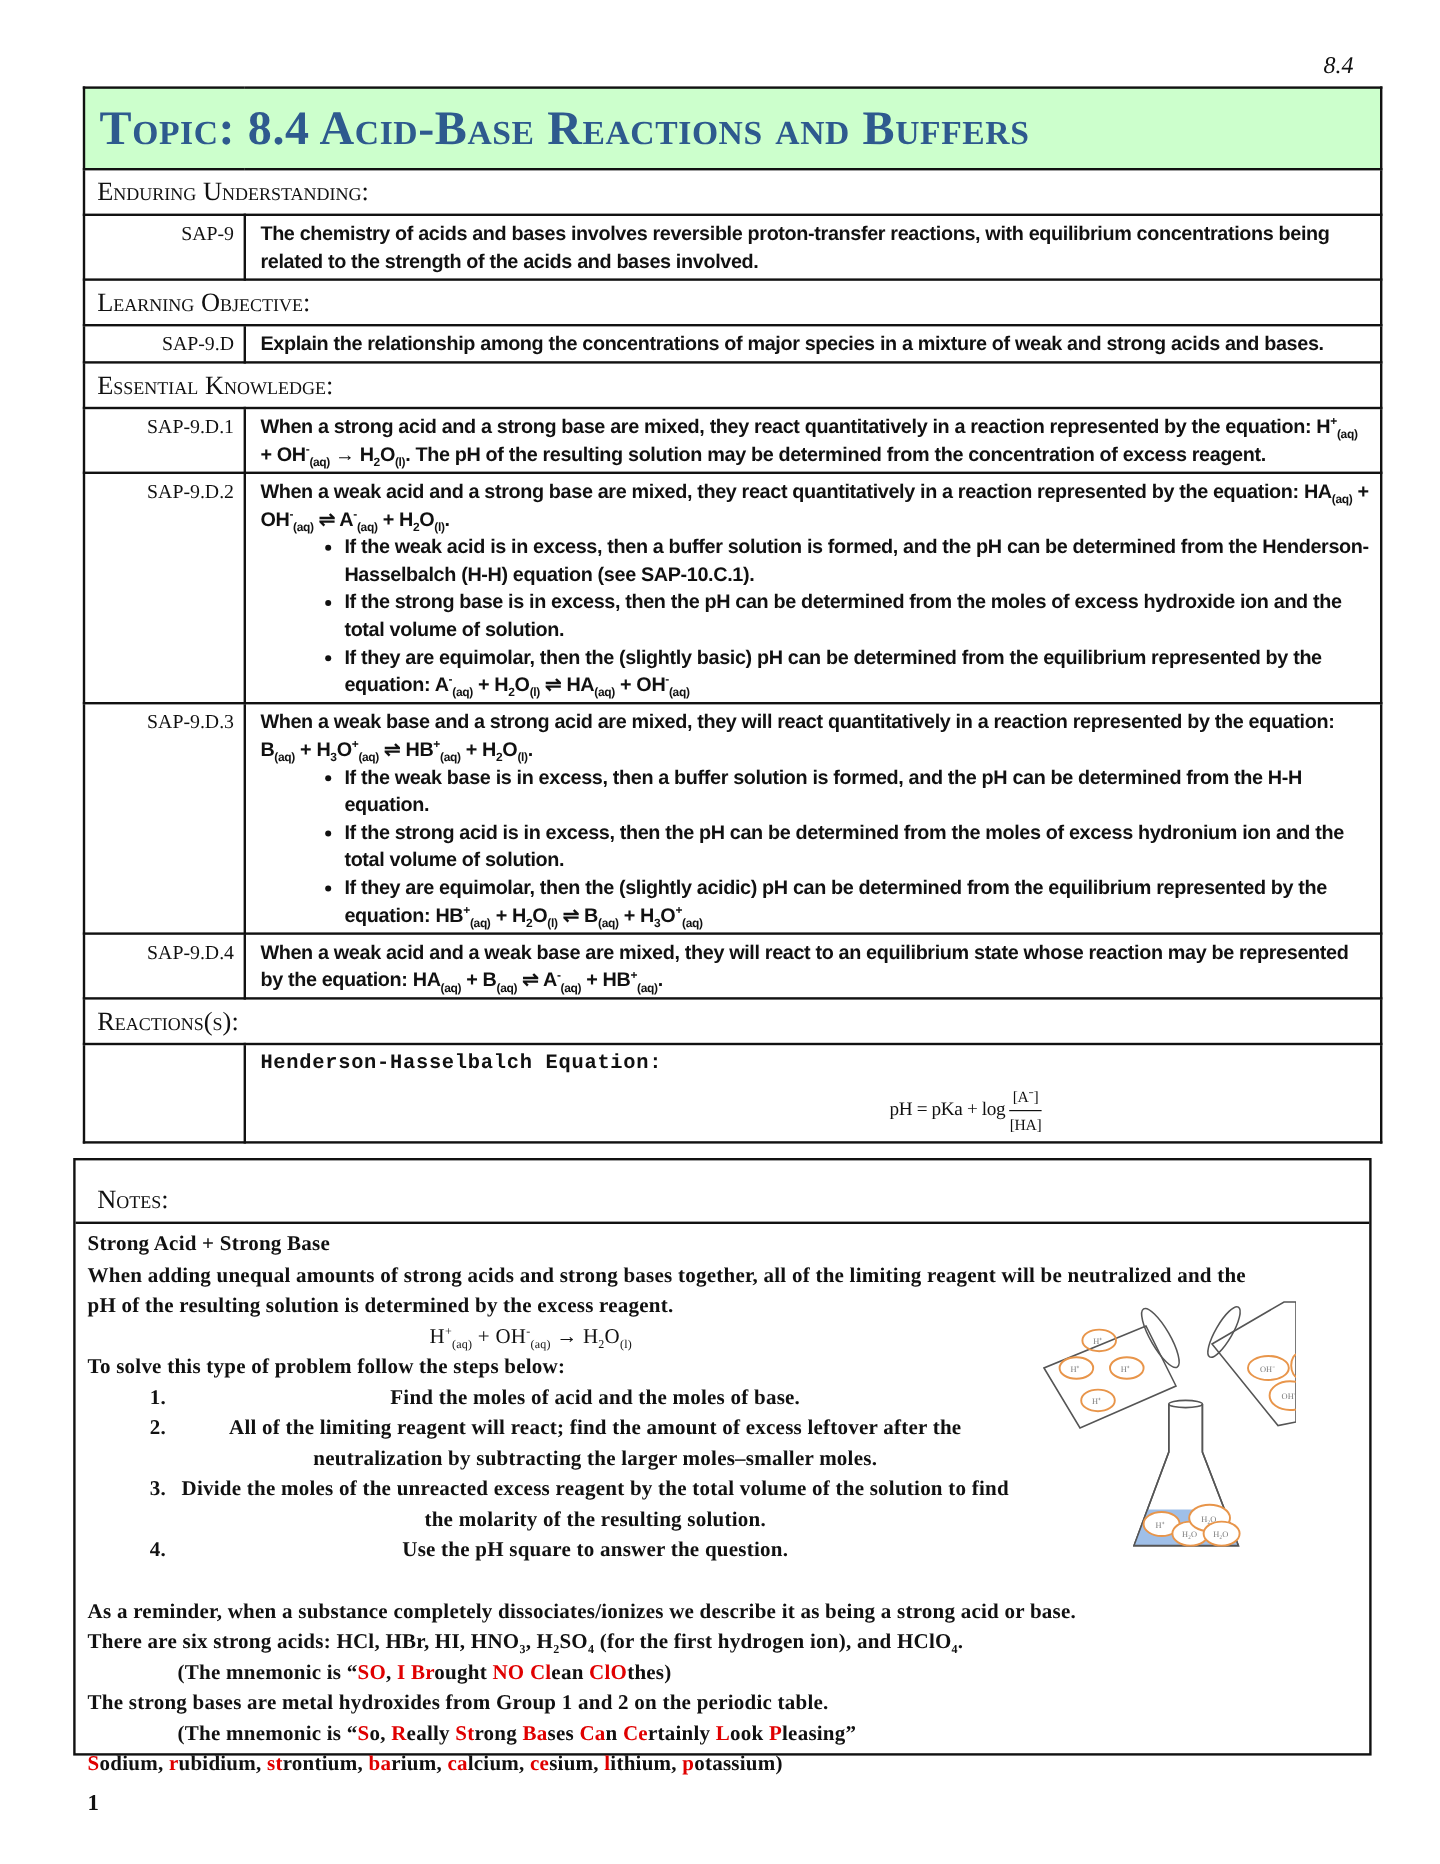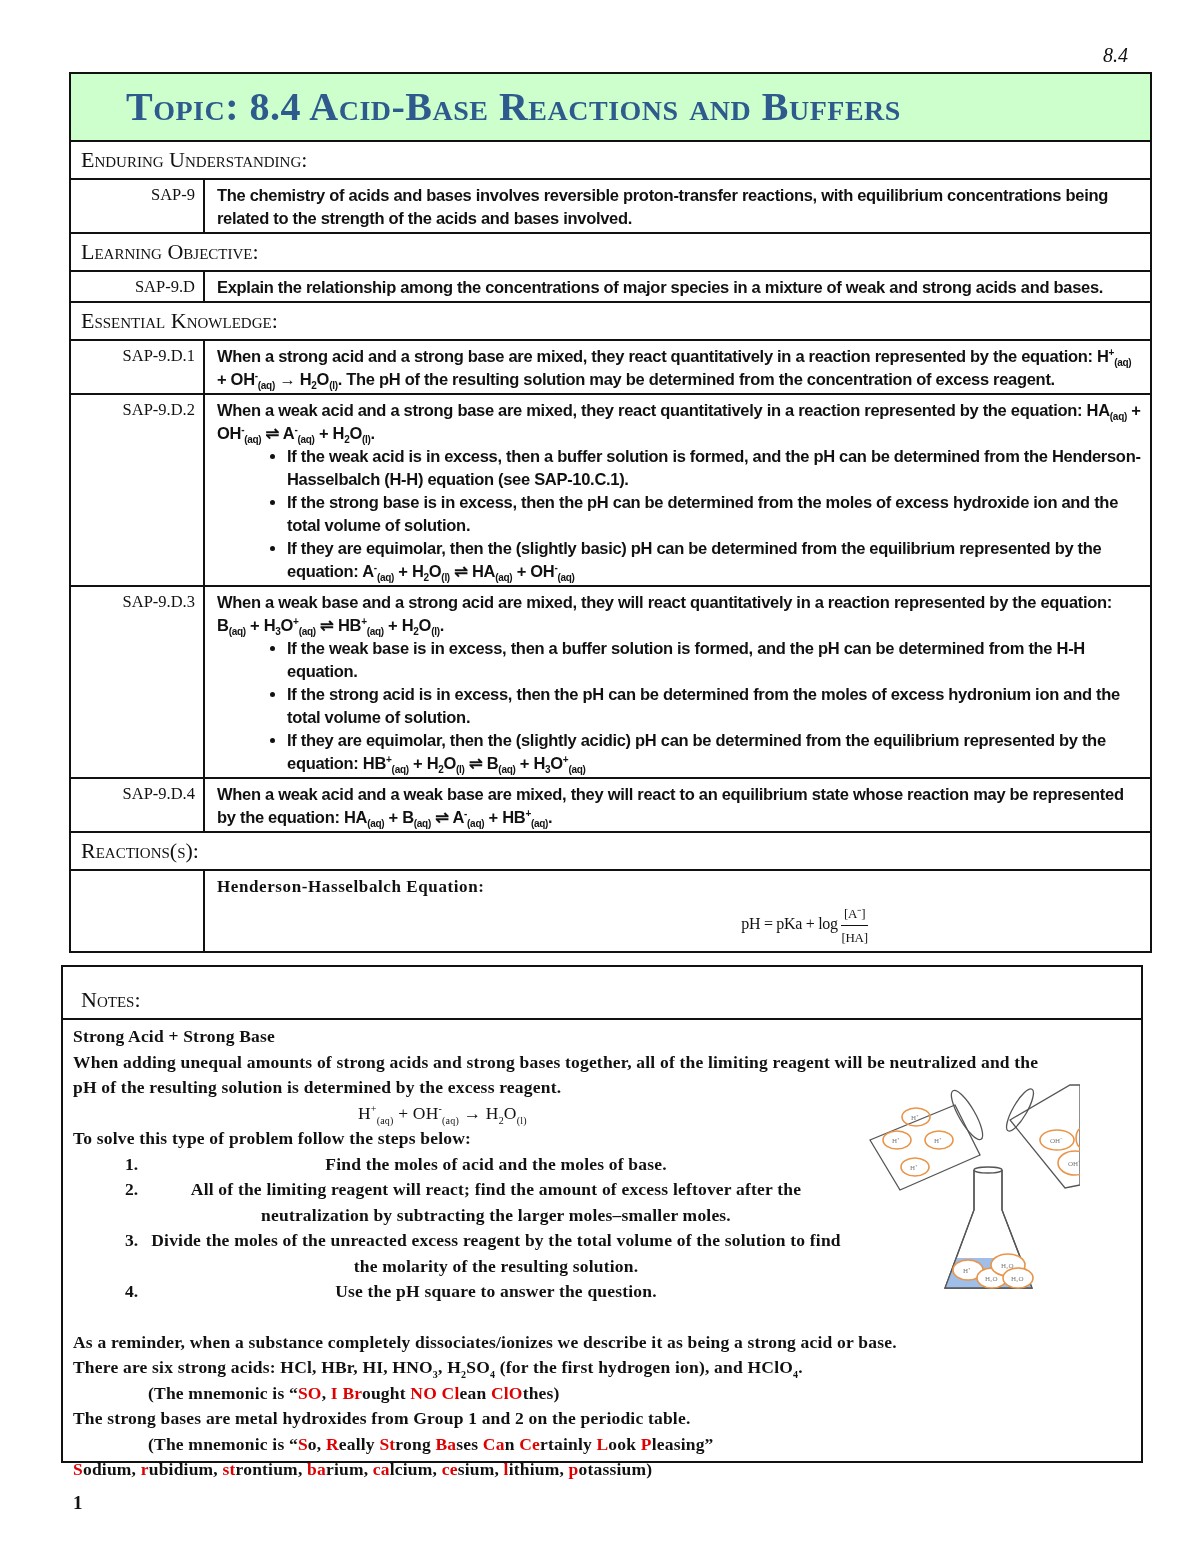--- a/index.html
+++ b/index.html
@@ -4,29 +4,29 @@
 <style>
   html, body { margin:0; padding:0; background:#ffffff; }
   body { width:1200px; height:1553px; position:relative; font-family:"Liberation Serif", serif; color:#111; overflow:hidden; }
   .page-label { position:absolute; top:44px; right:72px; font-style:italic; font-size:20px; font-family:"Liberation Serif", serif; }
   .page-number { position:absolute; top:1492px; left:73px; font-weight:bold; font-size:19px; font-family:"Liberation Serif", serif; }
 
   table.topic { position:absolute; left:69px; top:72px; width:1083px; border-collapse:collapse; table-layout:fixed; }
   table.topic td { border:2px solid #111; vertical-align:top; padding:0; }
   table.topic col.c1 { width:134px; }
   .title-cell { background:#ccffcc; height:58px; padding:4px 12px !important; }
-  .title { font-family:"Liberation Serif", serif; font-weight:bold; color:#2e5a8e; font-size:40px; letter-spacing:0.5px; font-variant:small-caps; line-height:58px; white-space:nowrap;margin-left:43px; }
+  .title { font-family:"Liberation Serif", serif; font-weight:bold; color:#2e5a8e; font-size:40px; letter-spacing:0.5px; font-variant:small-caps; line-height:58px; white-space:nowrap; }
   .section-cell { height:32px; padding:2px 10px !important; }
   .section-h { font-variant:small-caps; font-size:22px; line-height:32px; }
   .code { text-align:right; padding:4px 8px 2px 4px !important; font-size:16.5px; line-height:22px; white-space:nowrap;border-radius:15px; }
   .desc { padding:4px 8px 2px 12px !important; font-size:16.5px; line-height:23px; font-weight:bold; font-family:"Liberation Sans Narrow","Liberation Sans", sans-serif; letter-spacing:-0.3px; }
   .desc ul { margin:0; padding-left:70px; }
   .desc li { list-style:disc; }
   sub, sup { font-size:10px; line-height:0; }
-  .hh-label { font-size:17px; letter-spacing:0.6px; font-family:Liberation Serif, serif; font-weight:bold; }
+  .hh-label { font-size:17px; letter-spacing:0.6px; font-family:Liberation Mono, monospace; font-weight:bold; }
   .hh-eq { text-align:center; padding-left:250px; font-size:16px; margin-top:4px; font-family:"Liberation Serif", serif; font-weight:normal; }
   .frac { display:inline-flex; flex-direction:column; vertical-align:middle; text-align:center; font-size:13px; }
   .frac .num { border-bottom:1.5px solid #111; padding:0 2px; }
 
   .notes { position:absolute; left:61px; top:965px; width:1078px; height:494px; border:2px solid #111; }
   .notes-head { border-bottom:2px solid #111; height:36px; padding:0 18px; font-variant:small-caps; font-size:22px; line-height:36px;margin-top:15px; }
   .notes-body { padding:4px 10px; font-size:17.5px; line-height:25.5px; font-weight:bold; font-family:"Liberation Serif", serif; letter-spacing:0.2px; }
   .notes-body p { margin:0; }
   .center-eq { padding-left:285px; font-weight:normal; }
   ol.steps { margin:0; padding-left:70px; width:700px; }

